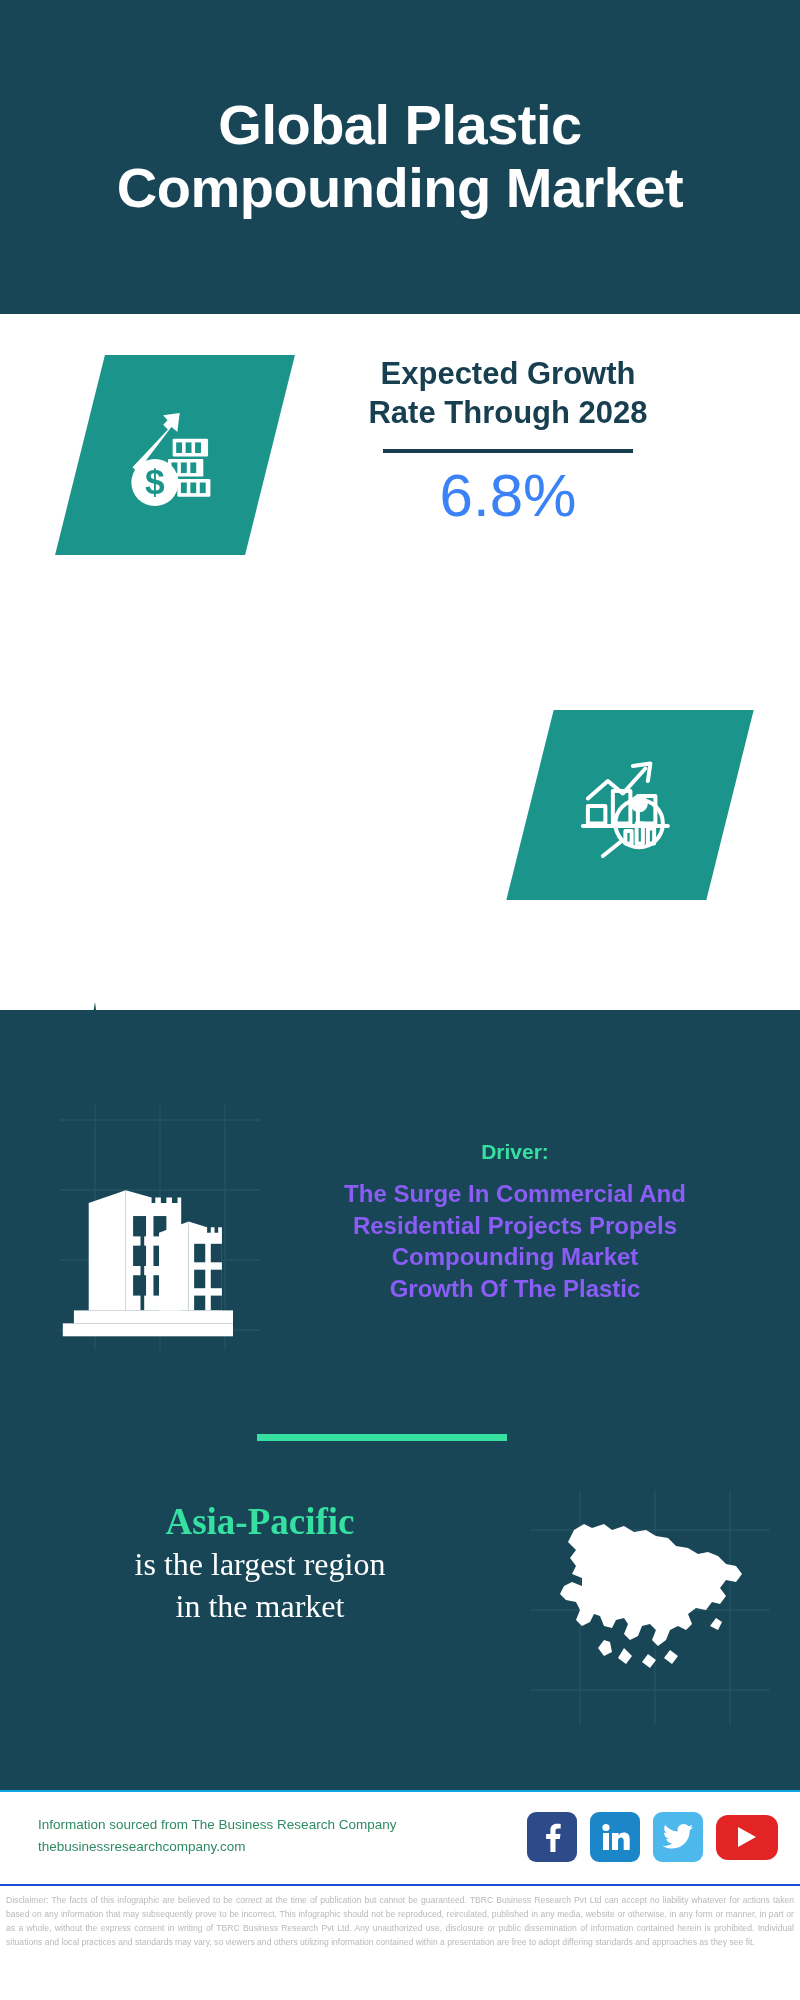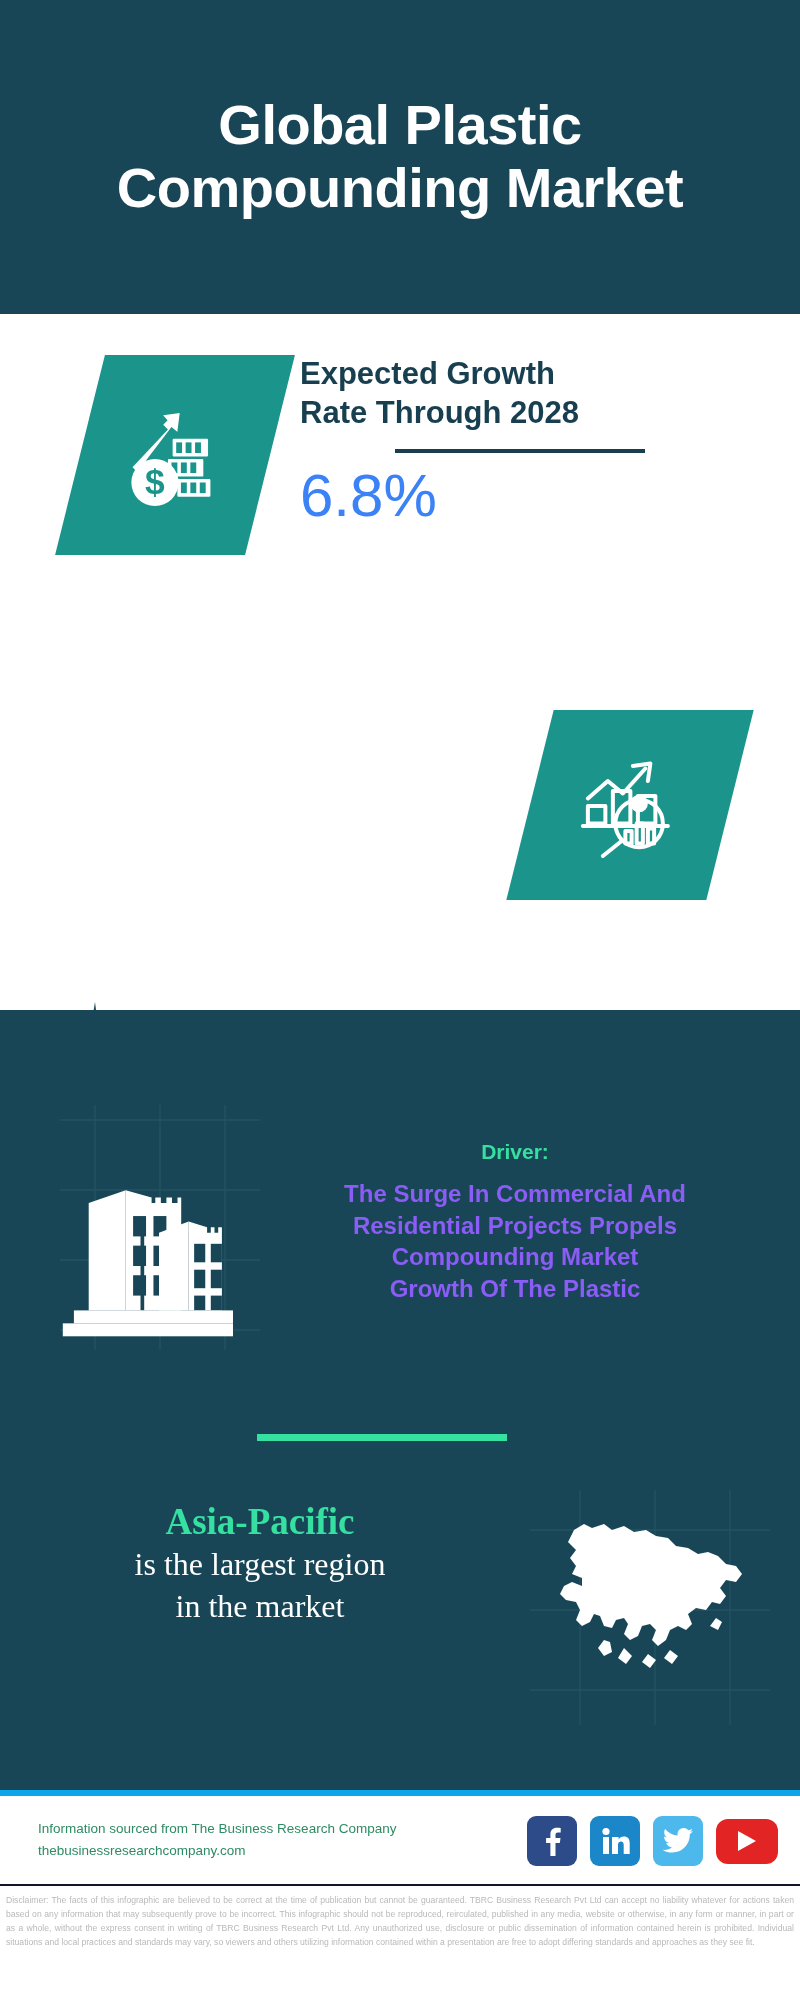--- a/index.html
+++ b/index.html
@@ -38,22 +38,22 @@
     position:absolute;
     background:#1b958b;
     transform:skewX(-14deg);
     display:flex; align-items:center; justify-content:center;
   }
   .para > .ico { transform:skewX(14deg); display:block; }
 
   .block1 { position:absolute; left:0; top:355px; width:800px; height:230px; }
   .b1-badge { left:80px; top:0; width:190px; height:200px; }
   .b1-text {
-    position:absolute; left:300px; top:0; width:440px;
-    text-align:left;
+    position:absolute; left:288px; top:0; width:440px;
+    text-align:center;
   }
   .b1-title {
     color:#173f50; font-size:31px; font-weight:bold; line-height:1.25;
   }
   .rule-dark {
     width:250px; height:4px; background:#173f50; margin:16px auto 10px;
   }
   .b1-value {
     color:#3b82f6; font-size:60px; font-weight:normal; line-height:1.1;
   }
@@ -114,21 +114,21 @@
     color:#ffffff; font-size:32px; font-weight:normal; line-height:1.3;
   }
   .map-ico {
     position:absolute; left:520px; top:0; width:240px; height:200px;
   }
 
   
   .footer {
     position:absolute; left:0; top:1790px; width:800px; height:92px;
     background:#ffffff;
-    border-top:6px solid #0ea5e9;
+    border-top:2px solid #0ea5e9;
   }
   .footer-text {
     position:absolute; left:38px; top:22px; width:430px;
     color:#2e8b63; font-size:13.5px; line-height:1.65;
   }
   .socials {
     position:absolute; right:22px; top:20px;
     display:flex; gap:13px; align-items:center;
   }
   .sq { width:50px; height:50px; border-radius:9px; display:flex;
@@ -136,21 +136,21 @@
   .sq.fb { background:#2d4b89; }
   .sq.li { background:#1b87c9; }
   .sq.tw { background:#4db8ec; }
   .yt {
     width:62px; height:45px; border-radius:12px; background:#e22424;
     display:flex; align-items:center; justify-content:center;
   }
 
   .disclaimer {
     position:absolute; left:0; top:1884px; width:800px; height:116px;
-    background:#ffffff; border-top:2px solid #0f172a;
+    background:#ffffff; border-top:2px solid #1d4ed8;
     padding:8px 6px 0 6px;
     color:#b9b9b9; font-size:8.6px; line-height:1.62;
     text-align:justify;
   }
 </style>
 </head>
 <body>
 
 <div class="page">
 

